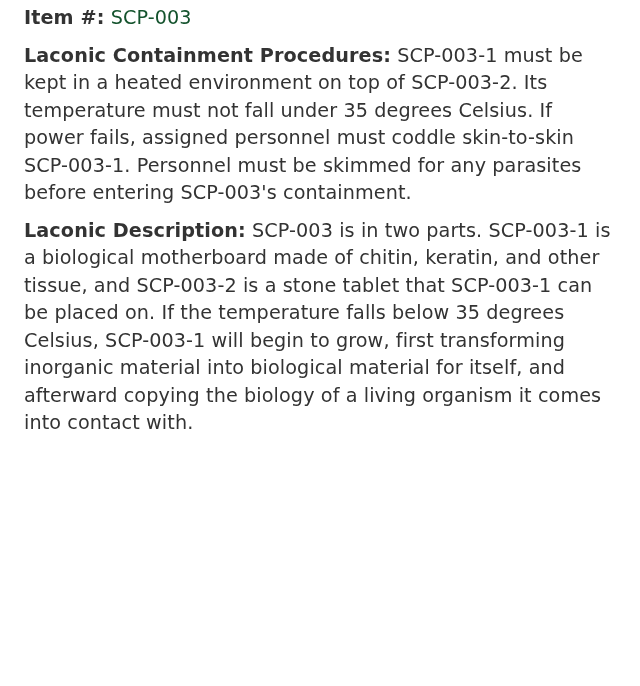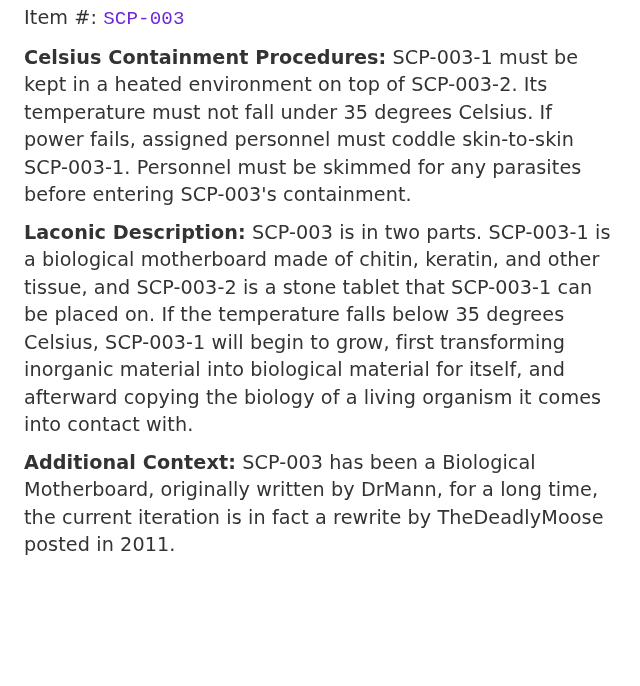--- a/index.html
+++ b/index.html
@@ -6,33 +6,32 @@
   body { width: 640px; height: 686px; overflow: hidden; }
   .doc {
     padding: 0 24px 0 24px;
     font-family: "DejaVu Sans", sans-serif;
     font-size: 19.2px;
     line-height: 27.5px;
     color: #333333;
     letter-spacing: 0.1px;
   }
   .item-line { padding-top: 4px; margin: 0 0 10px 0; }
-  .item-label { font-weight: normal; }
-  .item-value { color: #6d28d9; font-family: Liberation Mono, monospace; }
+  .item-label { font-weight: bold; }
+  .item-value { color: #14532d; }
   p { margin: 0 0 10px 0; }
   b { font-weight: bold; color: #333333; }
 </style>
 </head>
 <body>
 
 <div class="doc">
   <div class="item-line">
     <span class="item-label">Item #:</span>
     <span class="item-value">SCP-003</span>
   </div>
 
-  <p><b>Celsius Containment Procedures:</b> <span>SCP-003-1 must be kept in a heated environment on top of SCP-003-2. Its temperature must not fall under 35 degrees Celsius. If power fails, assigned personnel must coddle skin-to-skin SCP-003-1. Personnel must be skimmed for any parasites before entering SCP-003's containment.</span></p>
+  <p><b>Laconic Containment Procedures:</b> <span>SCP-003-1 must be kept in a heated environment on top of SCP-003-2. Its temperature must not fall under 35 degrees Celsius. If power fails, assigned personnel must coddle skin-to-skin SCP-003-1. Personnel must be skimmed for any parasites before entering SCP-003's containment.</span></p>
 
   <p><b>Laconic Description:</b> <span>SCP-003 is in two parts. SCP-003-1 is a biological motherboard made of chitin, keratin, and other tissue, and SCP-003-2 is a stone tablet that SCP-003-1 can be placed on. If the temperature falls below 35 degrees Celsius, SCP-003-1 will begin to grow, first transforming inorganic material into biological material for itself, and afterward copying the biology of a living organism it comes into contact with.</span></p>
 
 
-  <p><b>Additional Context:</b> <span>SCP-003 has been a Biological Motherboard, originally written by DrMann, for a long time, the current iteration is in fact a rewrite by TheDeadlyMoose posted in 2011.</span></p>
 </div>
 
 </body></html>

